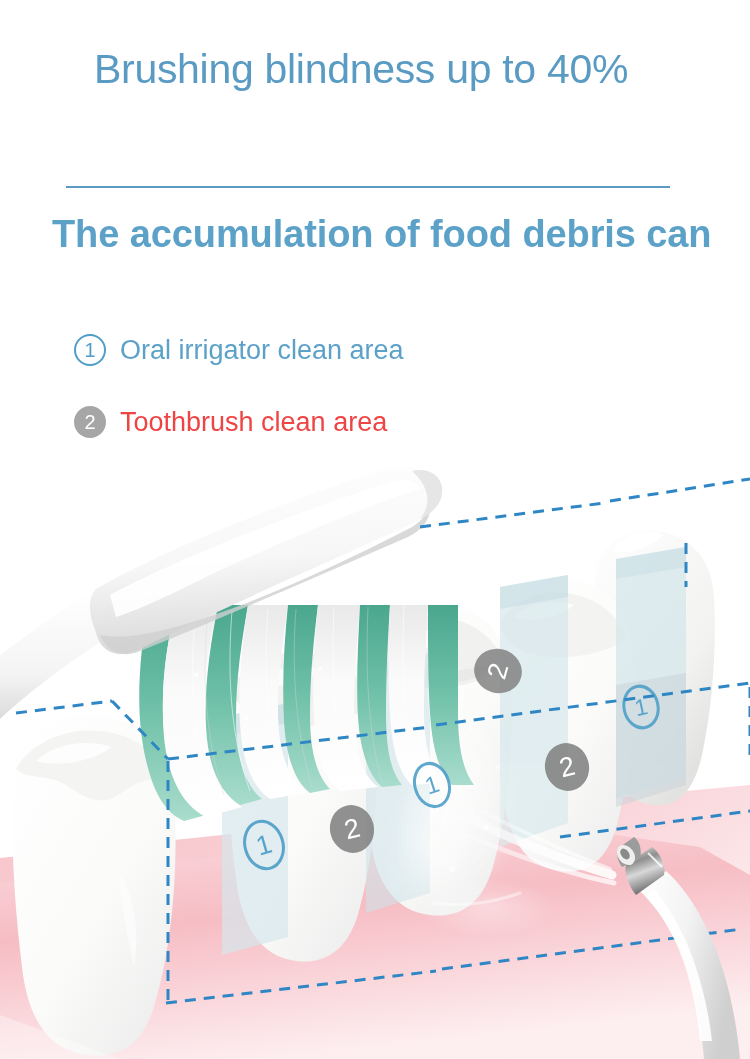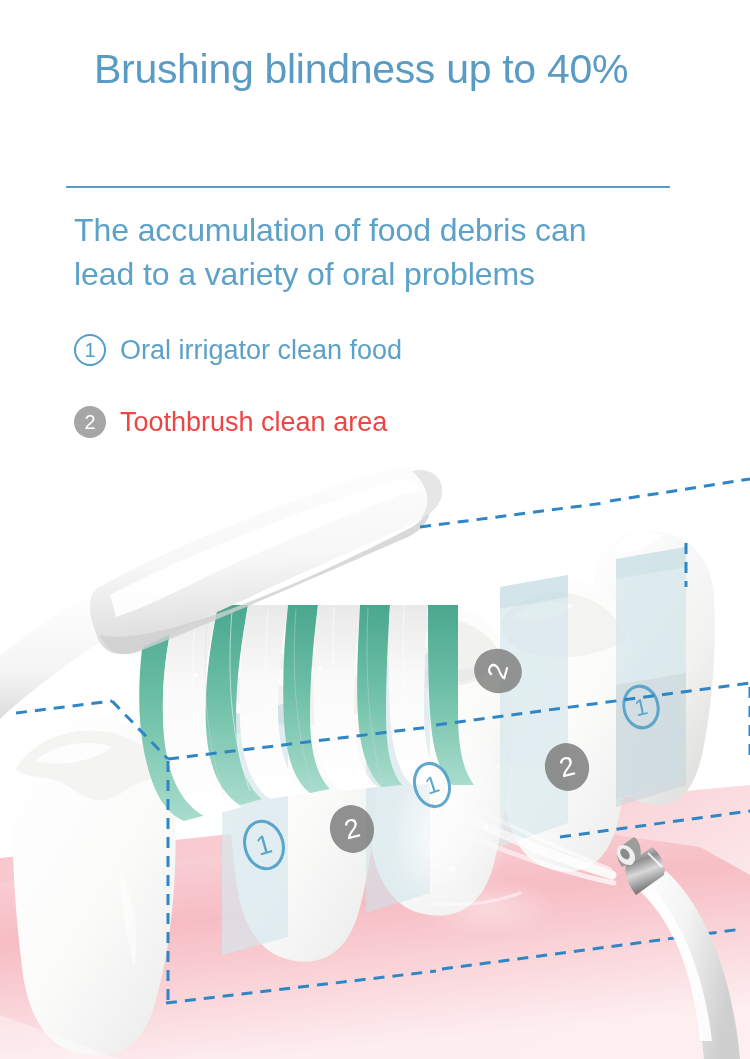--- a/index.html
+++ b/index.html
@@ -21,23 +21,23 @@
     font-weight:400;letter-spacing:-0.3px;margin-left:24px;
   }
   .headline .hl-line{display:block;white-space:nowrap;}
 
   .rule{
     position:absolute;left:66px;top:186px;width:604px;height:2px;
     background:#5a9bc4;
   }
 
   .subtitle{
-    position:absolute;left:74px;top:208px;width:640px;
+    position:absolute;left:52px;top:208px;width:640px;
     color:#5ba1c8;
-    font-size:32px;line-height:1.38;font-weight:400;letter-spacing:-0.1px;
+    font-size:38px;line-height:1.38;font-weight:700;letter-spacing:-0.1px;
   }
   .subtitle .sub-line{display:block;white-space:nowrap;}
 
   .legend{position:absolute;left:74px;top:328px;width:640px;}
   .legend-item{display:flex;align-items:center;height:44px;margin-bottom:28px;}
   .badge{
     flex:0 0 auto;width:32px;height:32px;border-radius:50%;
     display:flex;align-items:center;justify-content:center;
     font-size:20px;line-height:1;box-sizing:border-box;
   }
@@ -59,27 +59,26 @@
   <div class="textblock">
 
     <div class="headline">
       <span class="hl-line">Brushing blindness up to 40%</span>
     </div>
 
     <div class="rule"></div>
 
     <div class="subtitle">
       <span class="sub-line">The accumulation of food debris can</span>
-      <span class="sub-line">lead to a variety of oral problems</span>
     </div>
 
     <div class="legend">
       <div class="legend-item">
         <span class="badge outline">1</span>
-        <span class="legend-label blue">Oral irrigator clean food</span>
+        <span class="legend-label blue">Oral irrigator clean area</span>
       </div>
       <div class="legend-item">
         <span class="badge solid">2</span>
         <span class="legend-label gray">Toothbrush clean area</span>
       </div>
     </div>
 
   </div>
 
   <div class="illus">

